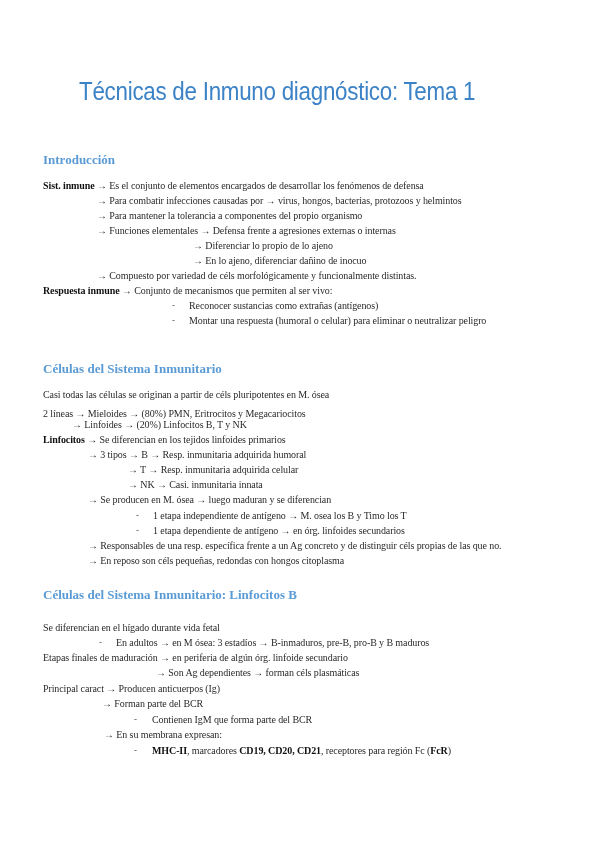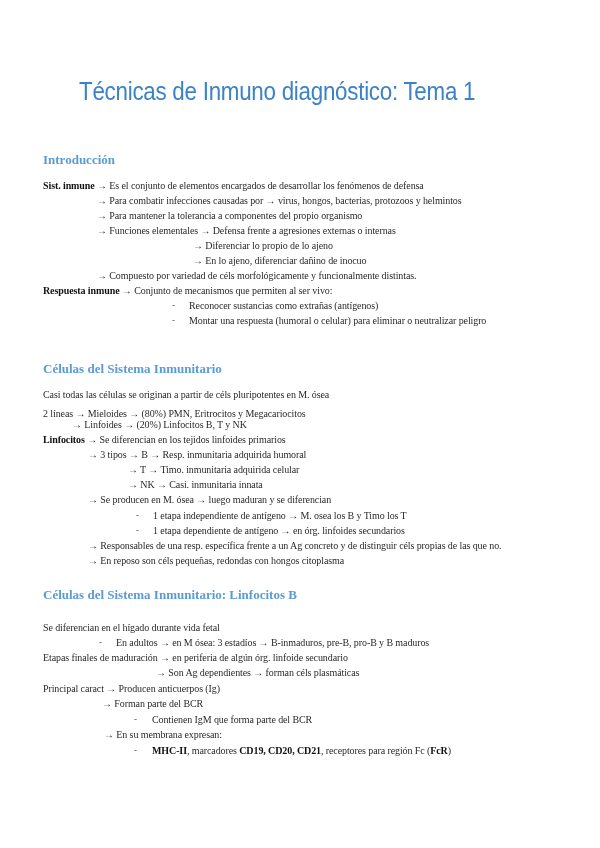--- a/index.html
+++ b/index.html
@@ -34,21 +34,21 @@
   <div class="dash" style="left:172px;top:315px">-</div>
   <div class="ln" style="left:189px;top:315px">Montar una respuesta (humoral o celular) para eliminar o neutralizar peligro</div>
 
   <div class="h2" style="top:361px">Células del Sistema Inmunitario</div>
 
   <div class="ln" style="left:43px;top:389px">Casi todas las células se originan a partir de céls pluripotentes en M. ósea</div>
   <div class="ln" style="left:43px;top:408px">2 líneas  →  Mieloides → (80%) PMN, Eritrocitos y Megacariocitos</div>
   <div class="ln" style="left:72px;top:419px">→ Linfoides  →  (20%) Linfocitos B, T y NK</div>
   <div class="ln" style="left:43px;top:434px"><b>Linfocitos</b><span> → Se diferencian en los tejidos linfoides primarios</span></div>
   <div class="ln" style="left:88px;top:449px">→ 3 tipos → B → Resp. inmunitaria adquirida humoral</div>
-  <div class="ln" style="left:128px;top:464px">→ T → Timo. inmunitaria adquirida celular</div>
+  <div class="ln" style="left:128px;top:464px">→ T → Resp. inmunitaria adquirida celular</div>
   <div class="ln" style="left:128px;top:479px">→ NK → Casi. inmunitaria innata</div>
   <div class="ln" style="left:88px;top:494px">→ Se producen en M. ósea → luego maduran y se diferencian</div>
   <div class="dash" style="left:136px;top:510px">-</div>
   <div class="ln" style="left:153px;top:510px">1 etapa independiente de antígeno → M. osea los B y Timo los T</div>
   <div class="dash" style="left:136px;top:525px">-</div>
   <div class="ln" style="left:153px;top:525px">1 etapa dependiente de antígeno → en órg. linfoides secundarios</div>
   <div class="ln" style="left:88px;top:540px">→ Responsables de una resp. específica frente a un Ag concreto y de distinguir céls propias de las que no.</div>
   <div class="ln" style="left:88px;top:555px">→ En reposo son céls pequeñas, redondas con hongos citoplasma</div>
 
   <div class="h2" style="top:587px">Células del Sistema Inmunitario: Linfocitos B</div>

